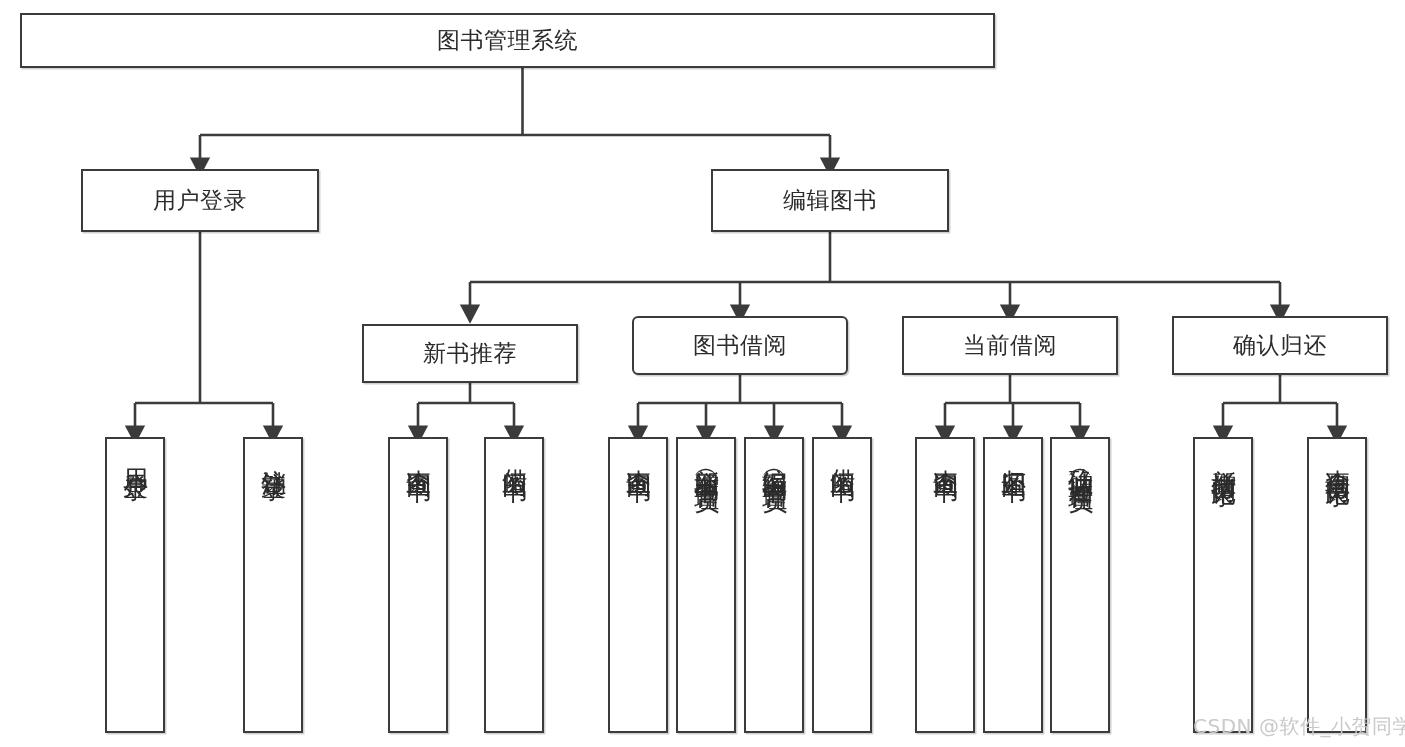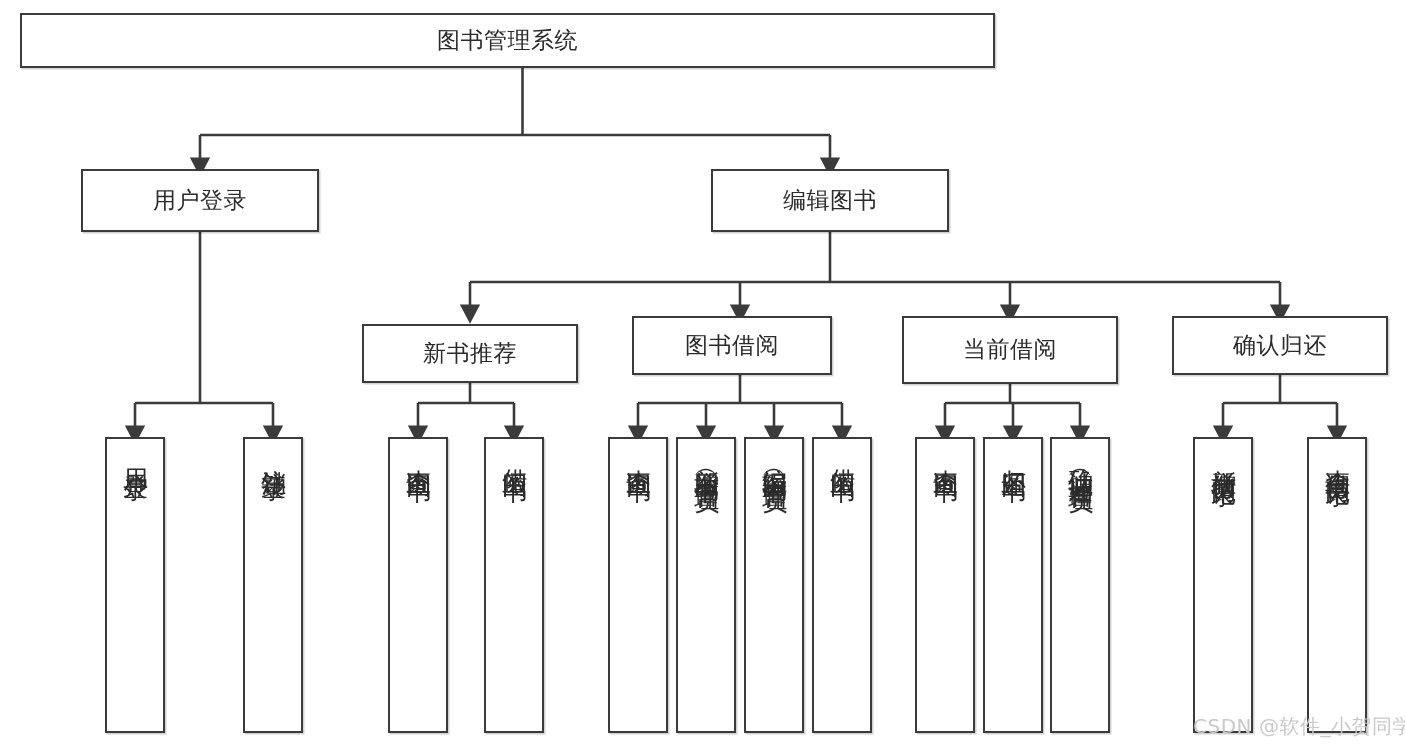--- a/index.html
+++ b/index.html
@@ -125,24 +125,24 @@
       </div>
       <div class="node horiz" style="left: 81px; top: 169px; width: 238px; height: 63px;">
         <span class="label">用户登录</span>
       </div>
       <div class="node horiz" style="left: 711px; top: 169px; width: 238px; height: 63px;">
         <span class="label">编辑图书</span>
       </div>
       <div class="node horiz" style="left: 362px; top: 316px; width: 216px; height: 59px; margin-top: 8px;">
         <span class="label">新书推荐</span>
       </div>
-      <div class="node horiz" style="left: 632px; top: 316px; width: 200px; height: 59px;">
+      <div class="node horiz" style="left: 632px; top: 316px; width: 216px; height: 59px; border-radius: 6px;">
         <span class="label">图书借阅</span>
       </div>
-      <div class="node horiz" style="left: 902px; top: 316px; width: 216px; height: 68px;">
+      <div class="node horiz" style="left: 902px; top: 316px; width: 216px; height: 59px;">
         <span class="label">当前借阅</span>
       </div>
       <div class="node horiz" style="left: 1172px; top: 316px; width: 216px; height: 59px;">
         <span class="label">确认归还</span>
       </div>
       <div class="node vert" style="left: 105px; top: 437px; width: 60px; height: 296px;">
         <span class="label">用户登录</span>
       </div>
       <div class="node vert" style="left: 243px; top: 437px; width: 60px; height: 296px;">
         <span class="label">注销登录</span>

